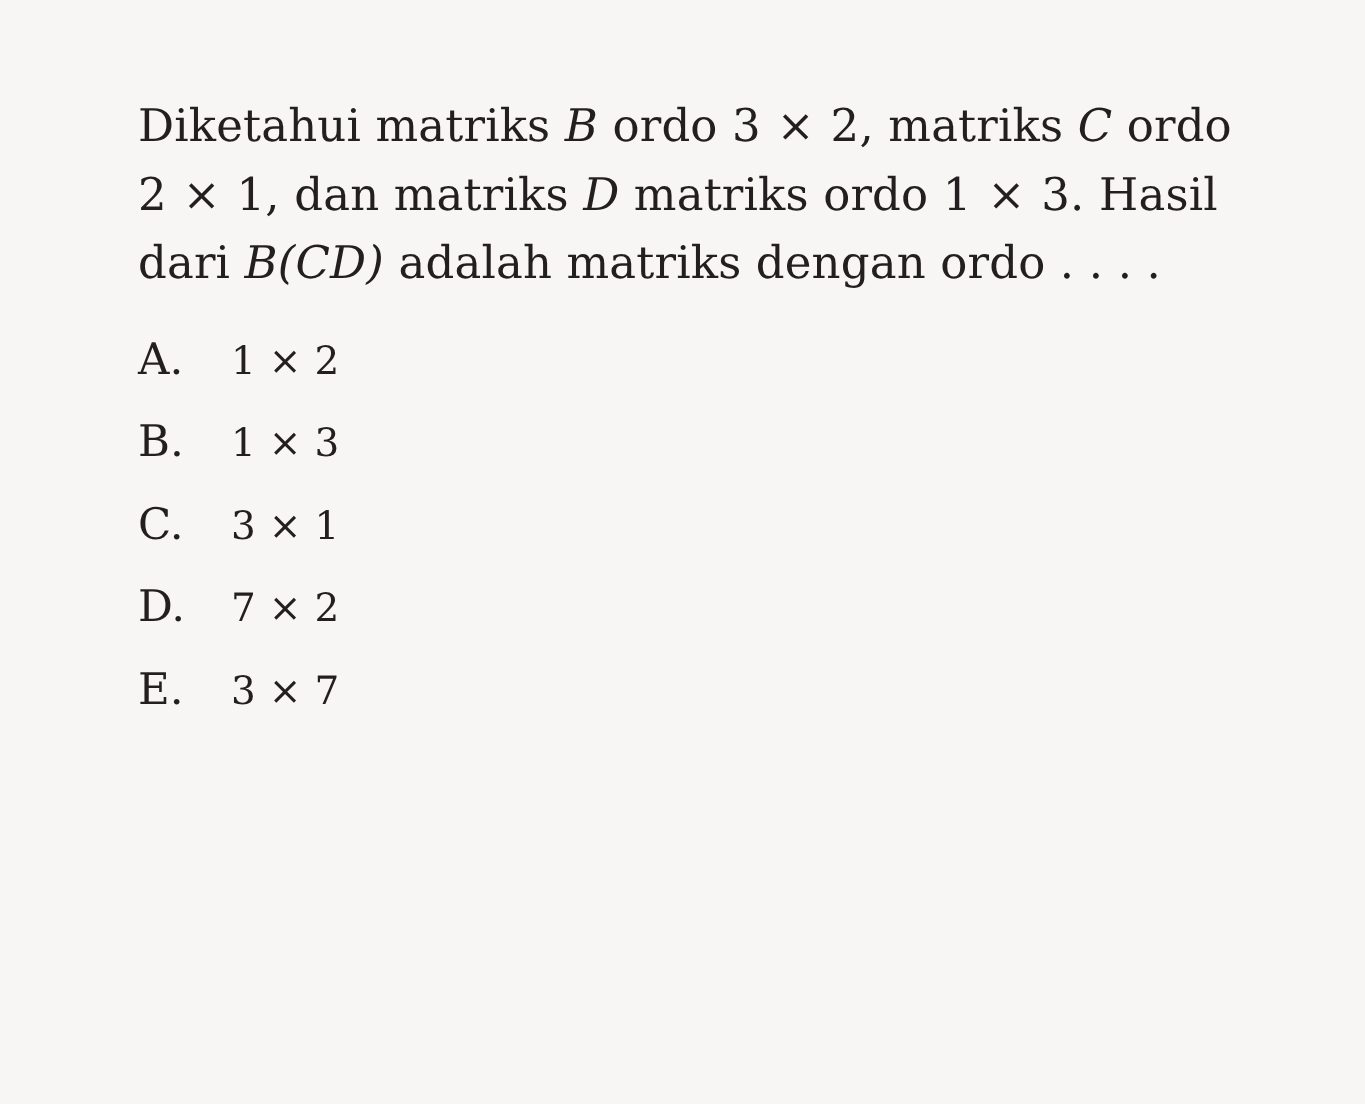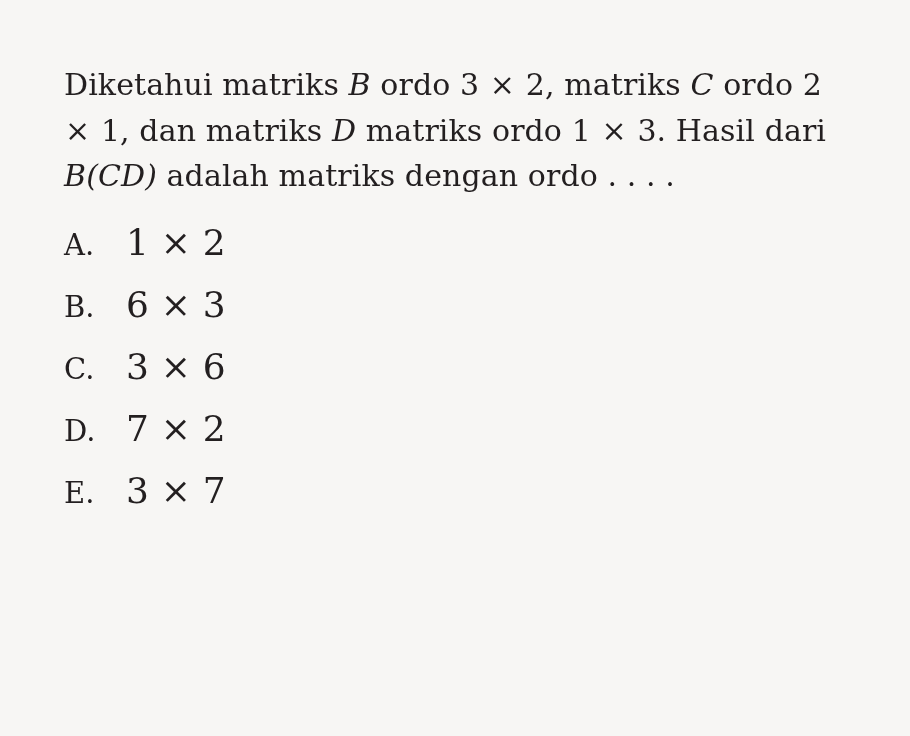--- a/index.html
+++ b/index.html
@@ -12,21 +12,21 @@
     background: #f7f6f4;
     font-family: "DejaVu Serif", serif;
     color: #231f20;
     overflow: hidden;
   }
   .page {
     position: relative;
     width: 910px;
     height: 736px;
     box-sizing: border-box;
-    padding: 62px 70px 0 64px;
+    padding: 62px 70px 0 92px;
   }
   .question {
     font-size: 30px;
     line-height: 1.52;
     letter-spacing: 0.1px;
     max-width: 790px;
   }
   .question .ital {
     font-style: italic;
   }
@@ -43,21 +43,21 @@
     font-size: 29px;
     line-height: 1.0;
     margin-bottom: 26px;
   }
   .option-letter {
     width: 62px;
     flex: 0 0 62px;
     font-size: 29px;
   }
   .option-text {
-    font-size: 36px;
+    font-size: 26px;
     letter-spacing: 0.2px;
   }
   .nowrap {
     white-space: nowrap;
   }
 </style>
 </head>
 <body>
 
 <div class="page">
@@ -69,25 +69,25 @@
     <span>ordo . . . .</span>
   </div>
 
   <div class="options">
     <div class="option">
       <span class="option-letter">A.</span>
       <span class="option-text">1 × 2</span>
     </div>
     <div class="option">
       <span class="option-letter">B.</span>
-      <span class="option-text">6 × 3</span>
+      <span class="option-text">1 × 3</span>
     </div>
     <div class="option">
       <span class="option-letter">C.</span>
-      <span class="option-text">3 × 6</span>
+      <span class="option-text">3 × 1</span>
     </div>
     <div class="option">
       <span class="option-letter">D.</span>
       <span class="option-text">7 × 2</span>
     </div>
     <div class="option">
       <span class="option-letter">E.</span>
       <span class="option-text">3 × 7</span>
     </div>
   </div>

